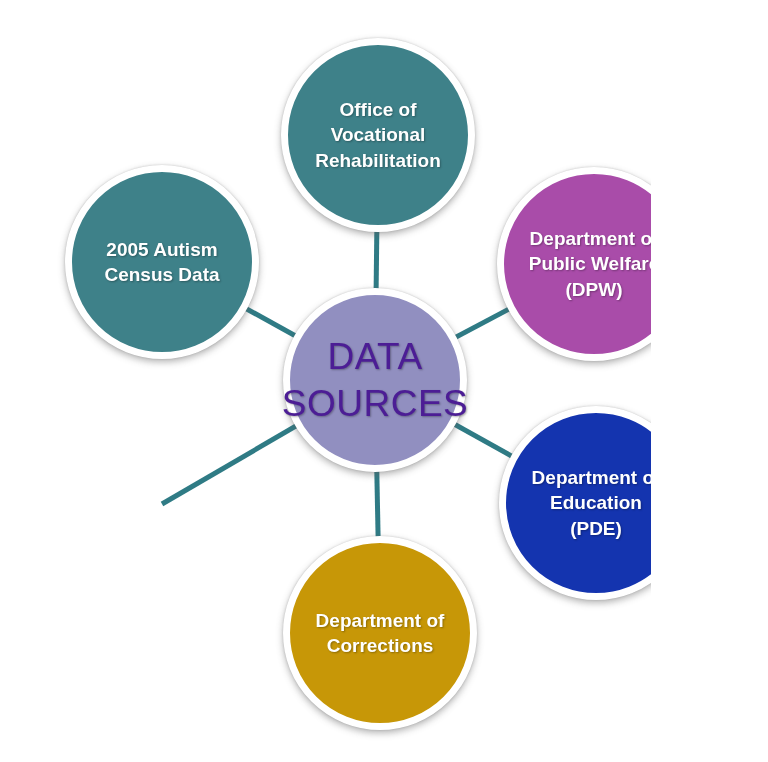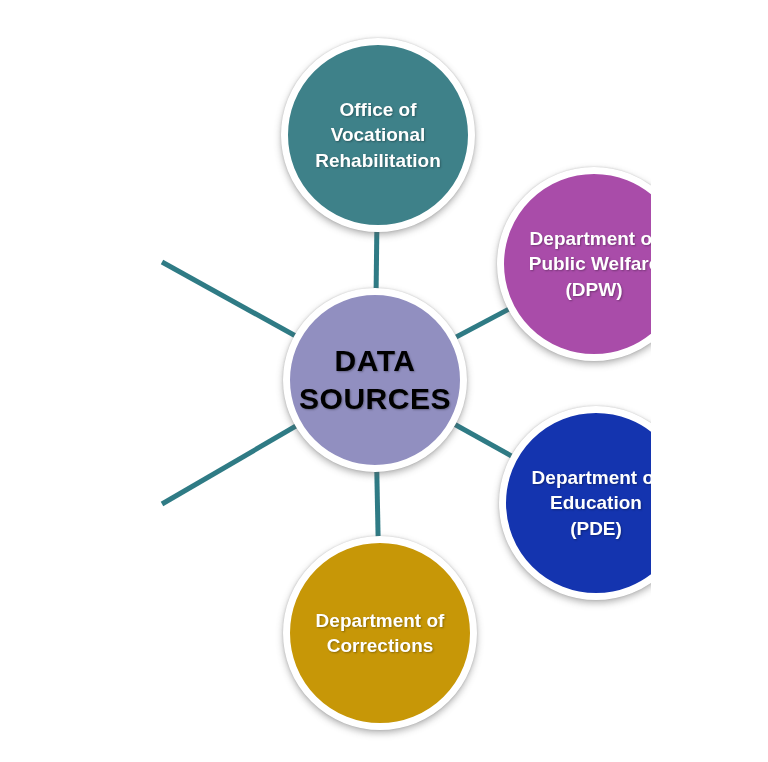--- a/index.html
+++ b/index.html
@@ -53,23 +53,23 @@
     border-radius: 50%;
     box-shadow: 0 3px 7px rgba(90, 90, 90, 0.45), 0 0 2px rgba(120,120,120,0.35);
     display: flex;
     align-items: center;
     justify-content: center;
     text-align: center;
     left: 283px;
     top: 288px;
   }
   .node-center .label {
-    color: #000000;
-    font-weight: 700;
-    font-size: 30px;
+    color: #4c1d95;
+    font-weight: 400;
+    font-size: 37px;
     line-height: 1.28;
     white-space: pre-line;
     letter-spacing: 0.5px;
     text-shadow: 1px 1px 2px rgba(0,0,0,0.3);
   }
   .pos-top          { left: 281px; top: 38px;  }
   .pos-top-right    { left: 497px; top: 167px; }
   .pos-bottom-right { left: 499px; top: 406px; }
   .pos-bottom       { left: 283px; top: 536px; }
   .pos-bottom-left  { left: 65px;  top: 407px; }
@@ -106,19 +106,23 @@
 Education
 (PDE)</span>
   </div>
 
   <div class="node pos-bottom" style="background: rgb(199, 151, 7);">
     <span class="label">Department of
 Corrections</span>
   </div>
 
 
+  <div class="node pos-top-left" style="background: rgb(62, 129, 137);">
+    <span class="label">2005 Autism
+Census Data</span>
+  </div>
 
   <div class="node-center" style="background: rgb(145, 143, 192);">
     <span class="label">DATA
 SOURCES</span>
   </div>
 
 </div>
 
 </body></html>

